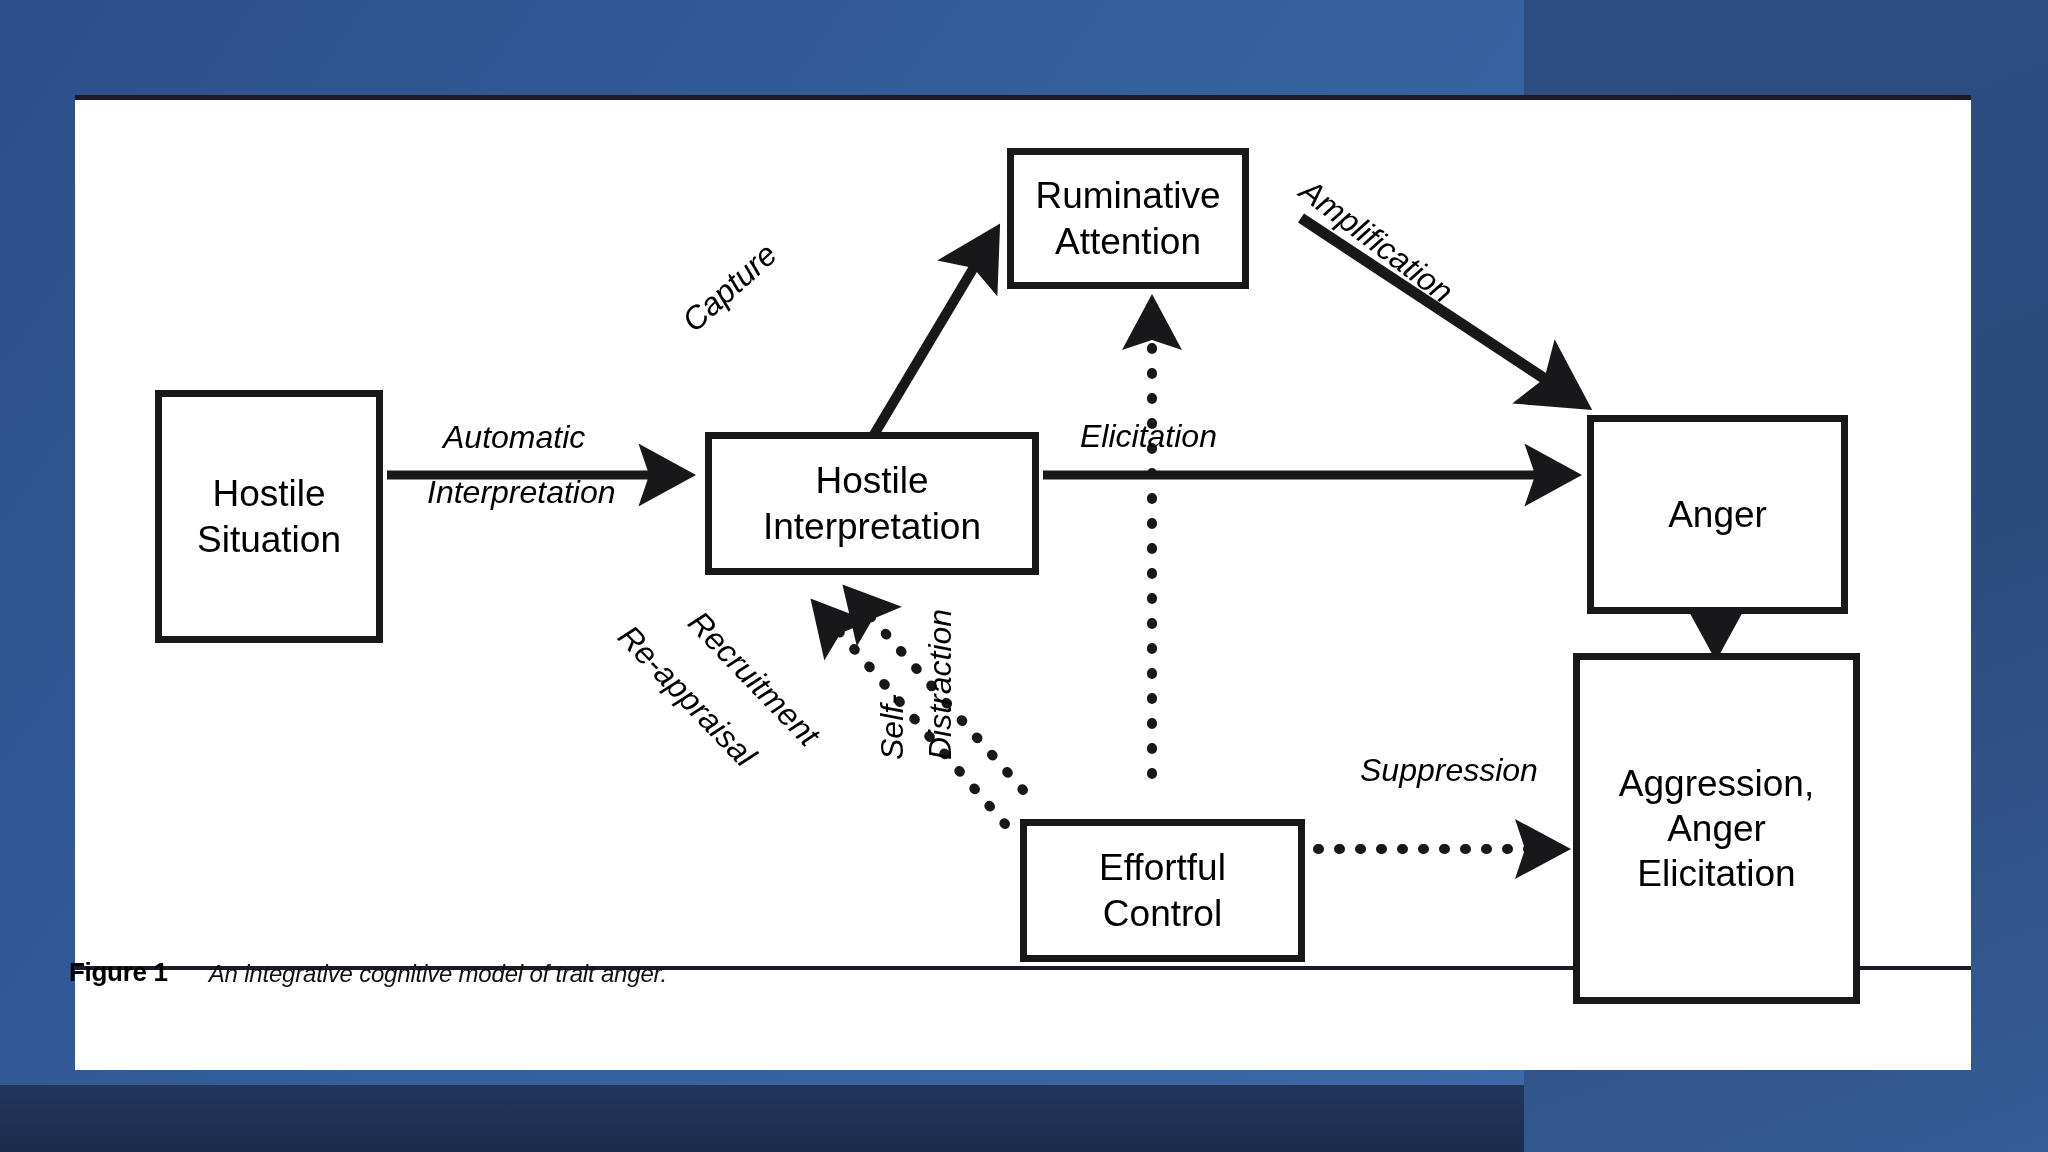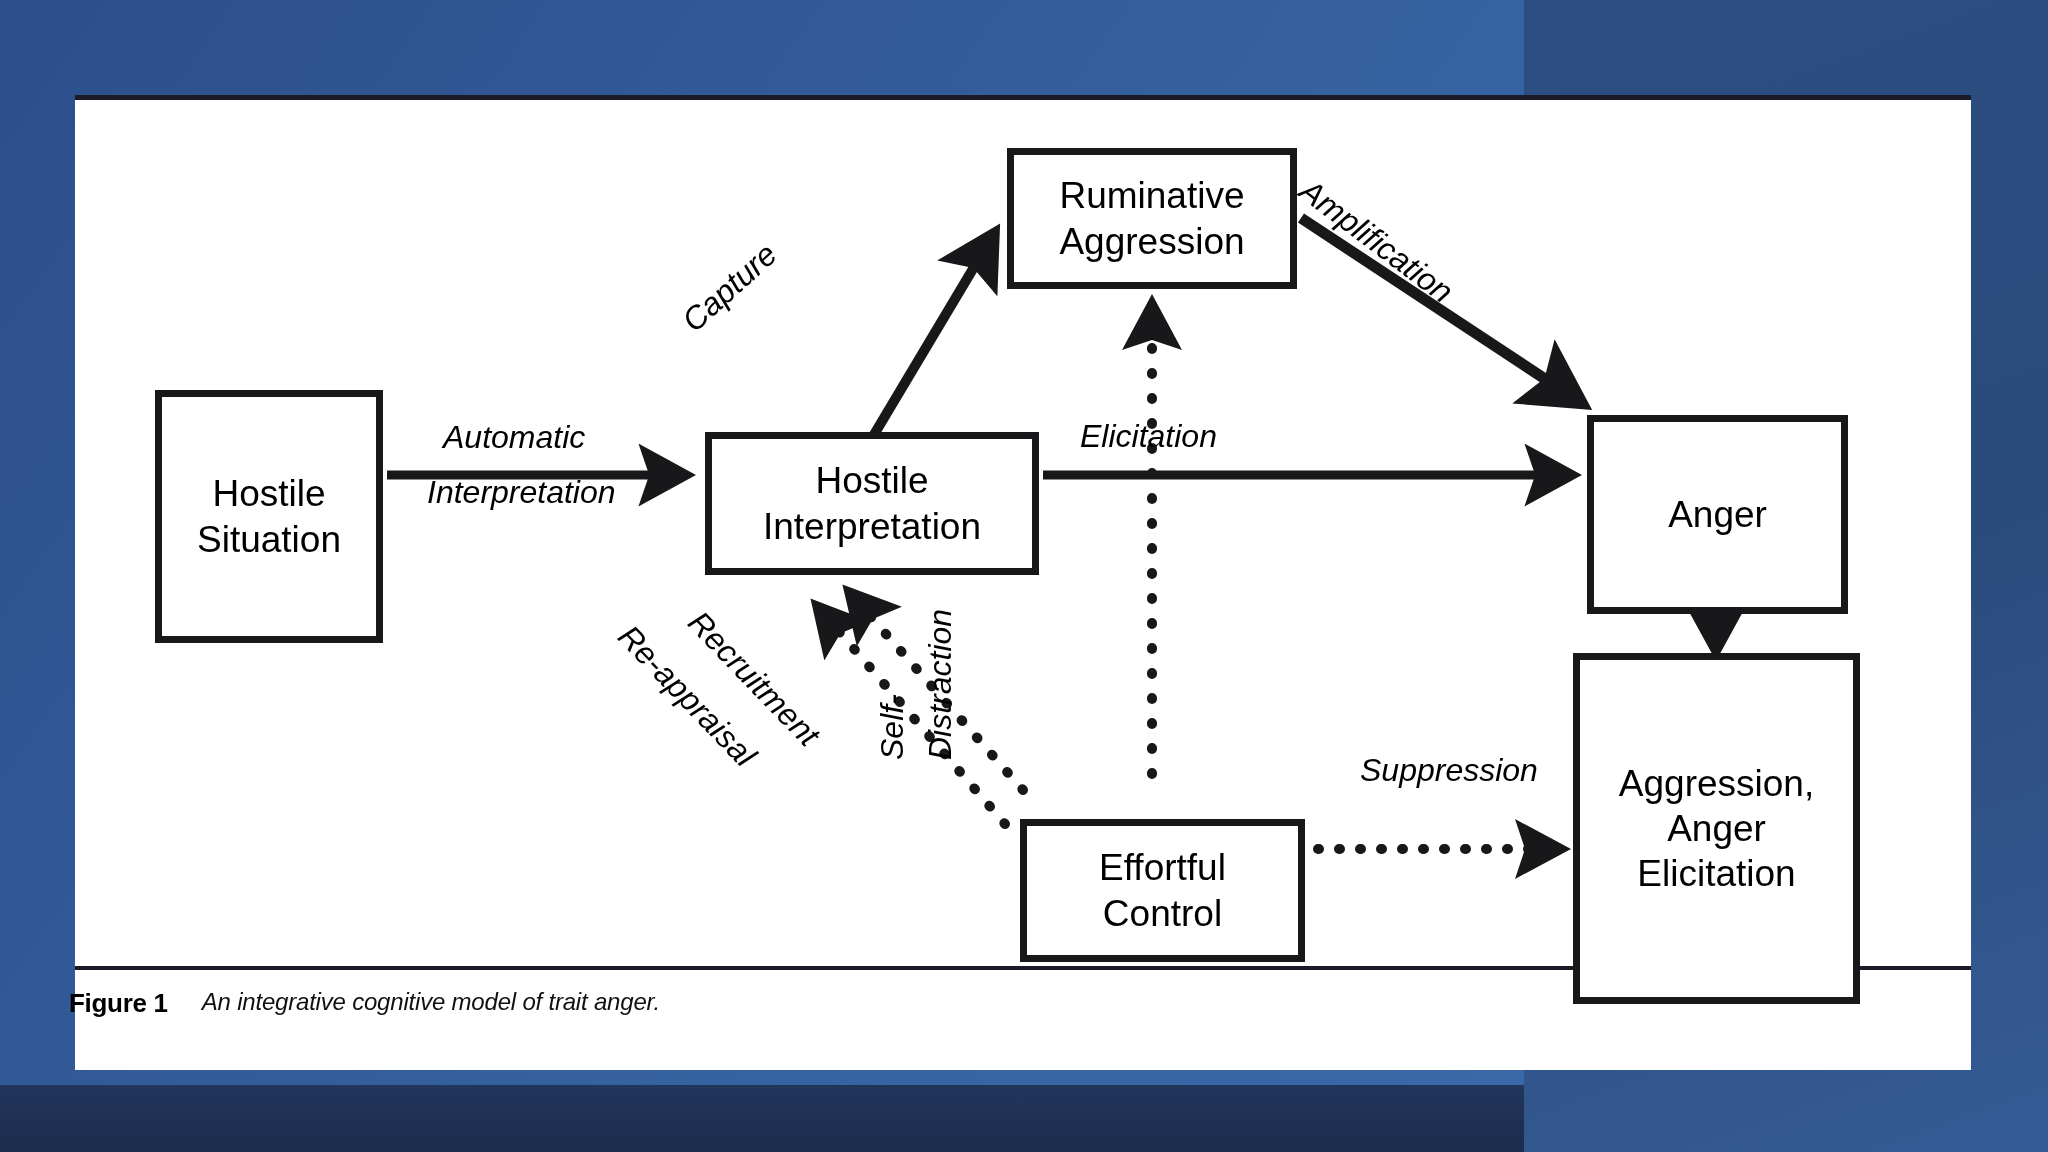--- a/index.html
+++ b/index.html
@@ -66,26 +66,27 @@
     position: absolute;
     left: 0;
     top: 866px;
     width: 1896px;
     height: 4px;
     background: #1b1b28;
   }
   #caption {
     position: absolute;
     left: 0;
-    top: 888px;
+    top: 840px;
     width: 1896px;
     height: 48px;
     display: flex;
-    align-items: flex-start;
+    align-items: flex-end;
     white-space: nowrap;
+    gap: 7px;
   }
   #caption .cap-label {
     font-weight: bold;
     font-size: 26px;
     color: #000;
     letter-spacing: -0.3px;
     margin-left: -6px;
   }
   #caption .cap-text {
     font-size: 24px;
@@ -106,21 +107,21 @@
     text-align: center;
     color: #000;
     font-size: 37px;
     line-height: 1.22;
     z-index: 4;
   }
   .node .node-label { display: block; }
   
   #node-hostile-situation { left: 80px;  top: 290px; width: 228px; height: 253px; }
   #node-hostile-interpretation { left: 630px; top: 332px; width: 334px; height: 143px; }
-  #node-ruminative-attention { left: 932px; top: 48px;  width: 290px; height: 141px; }
+  #node-ruminative-attention { left: 932px; top: 48px;  width: 242px; height: 141px; }
   #node-anger { left: 1512px; top: 315px; width: 261px; height: 199px; }
   #node-effortful-control { left: 945px; top: 678px; width: 285px; height: 143px; margin-top: 41px; }
   #node-aggression { left: 1498px; top: 553px; width: 287px; height: 351px; }
 
   
   .edge-label {
     position: absolute;
     font-style: italic;
     font-size: 32px;
     color: #000;
@@ -199,21 +200,21 @@
       <div class="node" id="node-hostile-interpretation">
         <div>
           <span class="node-label">Hostile</span>
           <span class="node-label">Interpretation</span>
         </div>
       </div>
 
       <div class="node" id="node-ruminative-attention">
         <div>
           <span class="node-label">Ruminative</span>
-          <span class="node-label">Aggression</span>
+          <span class="node-label">Attention</span>
         </div>
       </div>
 
       <div class="node" id="node-anger">
         <div>
           <span class="node-label">Anger</span>
         </div>
       </div>
 
       <div class="node" id="node-effortful-control">

